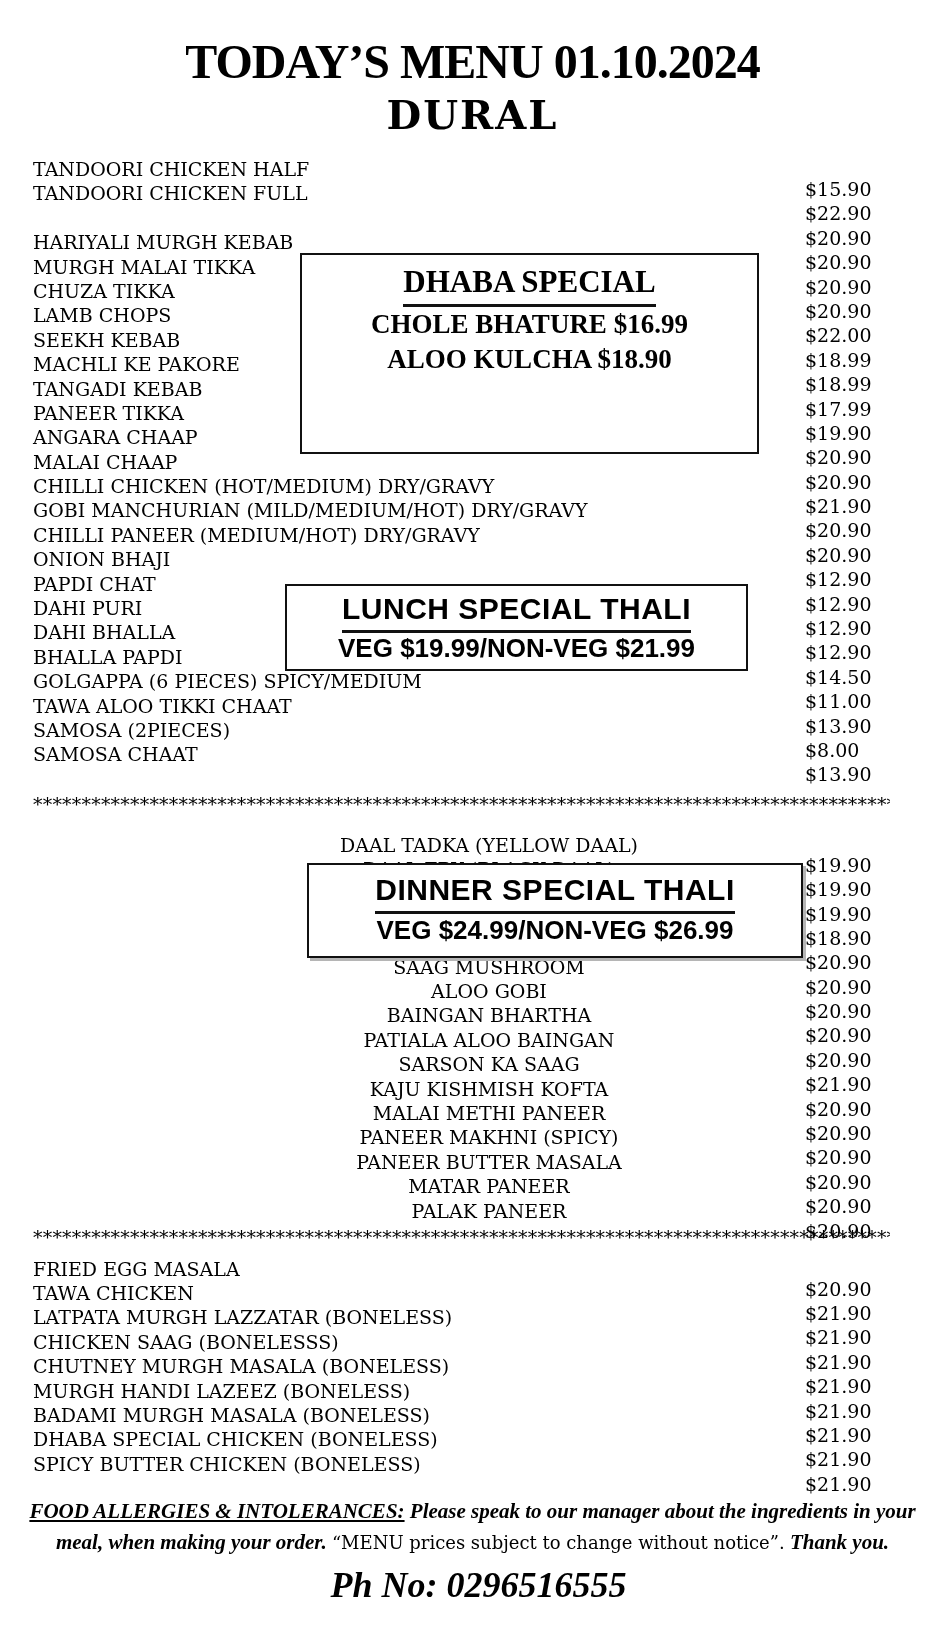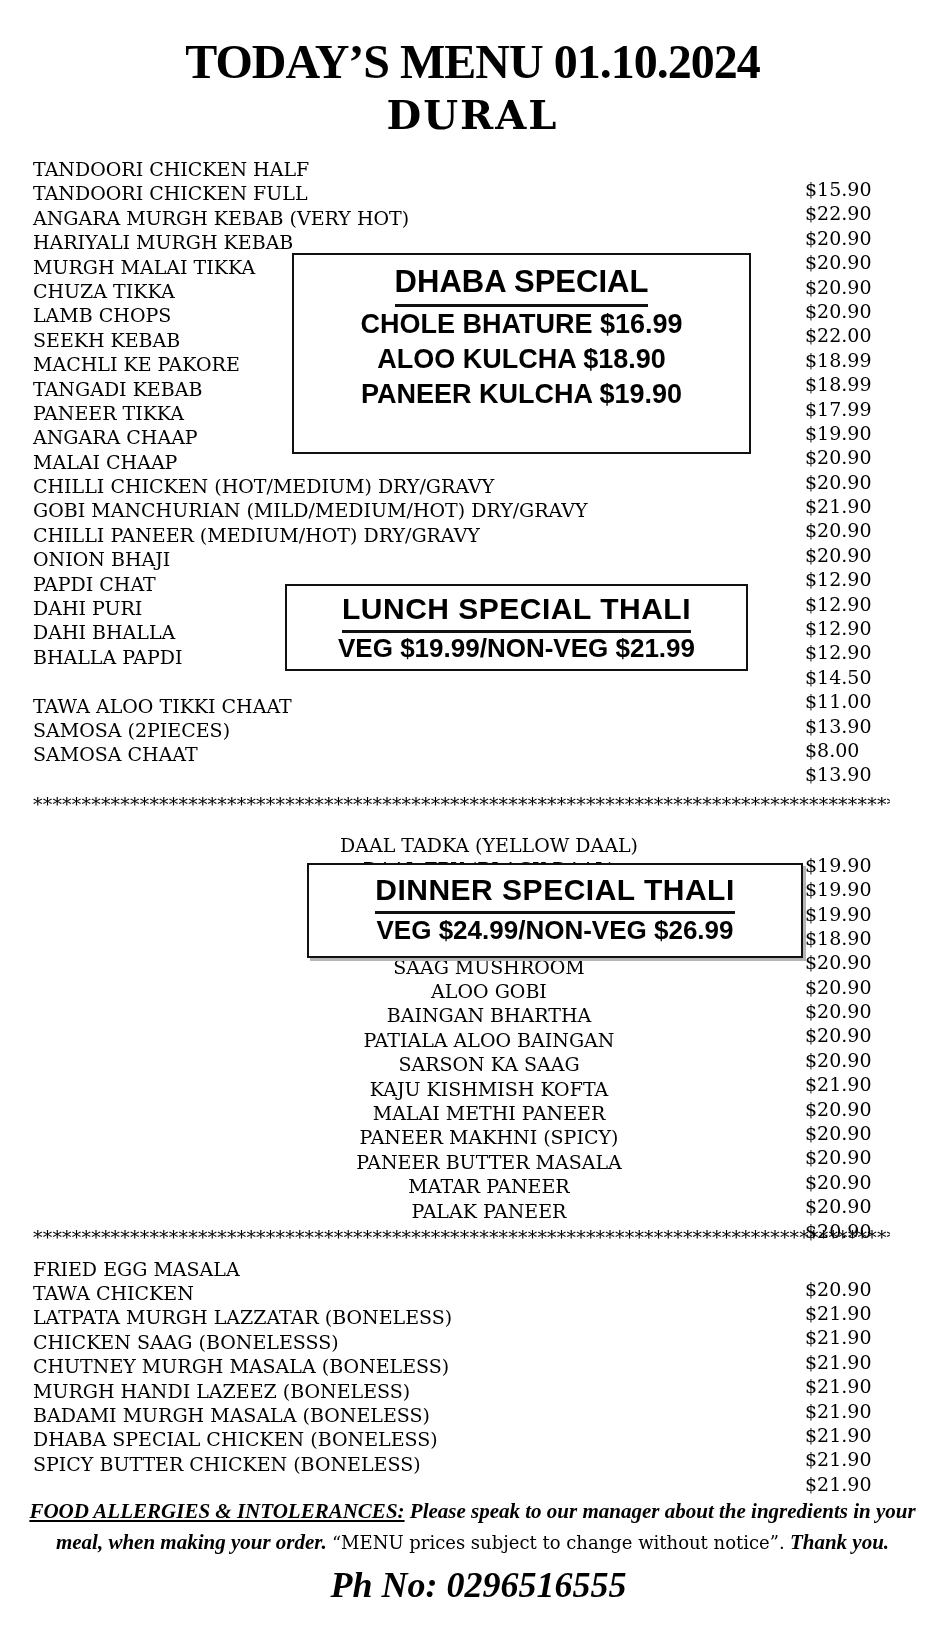--- a/index.html
+++ b/index.html
@@ -27,21 +27,21 @@
   .s2 { margin-top:16.6px;text-align:center; }
   .sep2 { margin-top:1.6px; }
   .s3 { margin-top:7.6px; }
 
   .special {
     position:absolute; background:#fff; border:2px solid #111; text-align:center;
     font-family:"Liberation Sans", sans-serif; font-weight:bold; box-sizing:border-box;
   }
   .sp-title { margin-top:8px; }
   .sp-title span { display:inline-block; border-bottom:3px solid #111; padding-bottom:3px; }
-  .dhaba  { left:292px; top:253px; width:459px; height:201px; }
+  .dhaba  { left:300px; top:253px; width:459px; height:201px;font-family:Liberation Serif, serif; }
   .dhaba .sp-title { font-size:31px; line-height:38px; }
   .dhaba .sp-line  { font-size:27px; line-height:35px; }
   .lunch  { left:285px; top:584px; width:463px; height:87px; }
   .lunch .sp-title { margin-top:5px; font-size:30px; line-height:36px; letter-spacing:0.5px; }
   .lunch .sp-line  { font-size:26px; line-height:31px; }
   .dinner { left:307px; top:863px; width:496px; height:95px; box-shadow:3px 3px 0 #b5b5b5; }
   .dinner .sp-title { margin-top:6px; font-size:30px; line-height:37px; letter-spacing:0.5px; }
   .dinner .sp-line  { font-size:26px; line-height:32px; }
 
   .footer { margin-top:20px; text-align:center; font-family:"Liberation Serif", serif; }
@@ -55,40 +55,40 @@
 
 <div class="page">
 
   <div class="title">TODAY’S MENU 01.10.2024</div>
   <div class="subtitle">DURAL</div>
 
   <div class="menu">
     <div class="rows">
         <div class="row"><span class="iname">TANDOORI CHICKEN HALF</span><span class="iprice">$15.90</span></div>
         <div class="row"><span class="iname">TANDOORI CHICKEN FULL</span><span class="iprice">$22.90</span></div>
-        <div class="row"><span class="iname">ANGARA MURGH KEBAB (VERY HOT)</span><span class="iprice">$20.90</span></div>
+        <div class="row"><span class="iprice">$20.90</span></div>
         <div class="row"><span class="iname">HARIYALI MURGH KEBAB</span><span class="iprice">$20.90</span></div>
         <div class="row"><span class="iname">MURGH MALAI TIKKA</span><span class="iprice">$20.90</span></div>
         <div class="row"><span class="iname">CHUZA TIKKA</span><span class="iprice">$20.90</span></div>
         <div class="row"><span class="iname">LAMB CHOPS</span><span class="iprice">$22.00</span></div>
         <div class="row"><span class="iname">SEEKH KEBAB</span><span class="iprice">$18.99</span></div>
         <div class="row"><span class="iname">MACHLI KE PAKORE</span><span class="iprice">$18.99</span></div>
         <div class="row"><span class="iname">TANGADI KEBAB</span><span class="iprice">$17.99</span></div>
         <div class="row"><span class="iname">PANEER TIKKA</span><span class="iprice">$19.90</span></div>
         <div class="row"><span class="iname">ANGARA CHAAP</span><span class="iprice">$20.90</span></div>
         <div class="row"><span class="iname">MALAI CHAAP</span><span class="iprice">$20.90</span></div>
         <div class="row"><span class="iname">CHILLI CHICKEN (HOT/MEDIUM) DRY/GRAVY</span><span class="iprice">$21.90</span></div>
         <div class="row"><span class="iname">GOBI MANCHURIAN (MILD/MEDIUM/HOT) DRY/GRAVY</span><span class="iprice">$20.90</span></div>
         <div class="row"><span class="iname">CHILLI PANEER (MEDIUM/HOT) DRY/GRAVY</span><span class="iprice">$20.90</span></div>
         <div class="row"><span class="iname">ONION BHAJI</span><span class="iprice">$12.90</span></div>
         <div class="row"><span class="iname">PAPDI CHAT</span><span class="iprice">$12.90</span></div>
         <div class="row"><span class="iname">DAHI PURI</span><span class="iprice">$12.90</span></div>
         <div class="row"><span class="iname">DAHI BHALLA</span><span class="iprice">$12.90</span></div>
         <div class="row"><span class="iname">BHALLA PAPDI</span><span class="iprice">$14.50</span></div>
-        <div class="row"><span class="iprice">$11.00</span></div>
+        <div class="row"><span class="iname">GOLGAPPA (6 PIECES) SPICY/MEDIUM</span><span class="iprice">$11.00</span></div>
         <div class="row"><span class="iname">TAWA ALOO TIKKI CHAAT</span><span class="iprice">$13.90</span></div>
         <div class="row"><span class="iname">SAMOSA (2PIECES)</span><span class="iprice">$8.00</span></div>
         <div class="row"><span class="iname">SAMOSA CHAAT</span><span class="iprice">$13.90</span></div>
       </div>
     <div class="sep">*************************************************************************************************</div>
     <div class="rows s2">
         <div class="row"><span class="iname">DAAL TADKA (YELLOW DAAL)</span><span class="iprice">$19.90</span></div>
         <div class="row"><span class="iname">DAAL FRY (BLACK DAAL)</span><span class="iprice">$19.90</span></div>
         <div class="row"><span class="iname">DAAL MAKHNI</span><span class="iprice">$19.90</span></div>
         <div class="row"><span class="iname">CHANNA MASALA</span><span class="iprice">$18.90</span></div>
@@ -116,21 +116,20 @@
         <div class="row"><span class="iname">BADAMI MURGH MASALA (BONELESS)</span><span class="iprice">$21.90</span></div>
         <div class="row"><span class="iname">DHABA SPECIAL CHICKEN (BONELESS)</span><span class="iprice">$21.90</span></div>
         <div class="row"><span class="iname">SPICY BUTTER CHICKEN (BONELESS)</span><span class="iprice">$21.90</span></div>
       </div>
   </div>
 
   <div class="special dhaba">
     <div class="sp-title"><span>DHABA SPECIAL</span></div>
     <div class="sp-line">CHOLE BHATURE $16.99</div>
     <div class="sp-line">ALOO KULCHA $18.90</div>
-    <div class="sp-line">PANEER KULCHA $19.90</div>
   </div>
 
   <div class="special lunch">
     <div class="sp-title"><span>LUNCH SPECIAL THALI</span></div>
     <div class="sp-line">VEG $19.99/NON-VEG $21.99</div>
   </div>
 
   <div class="special dinner">
     <div class="sp-title"><span>DINNER SPECIAL THALI</span></div>
     <div class="sp-line">VEG $24.99/NON-VEG $26.99</div>

